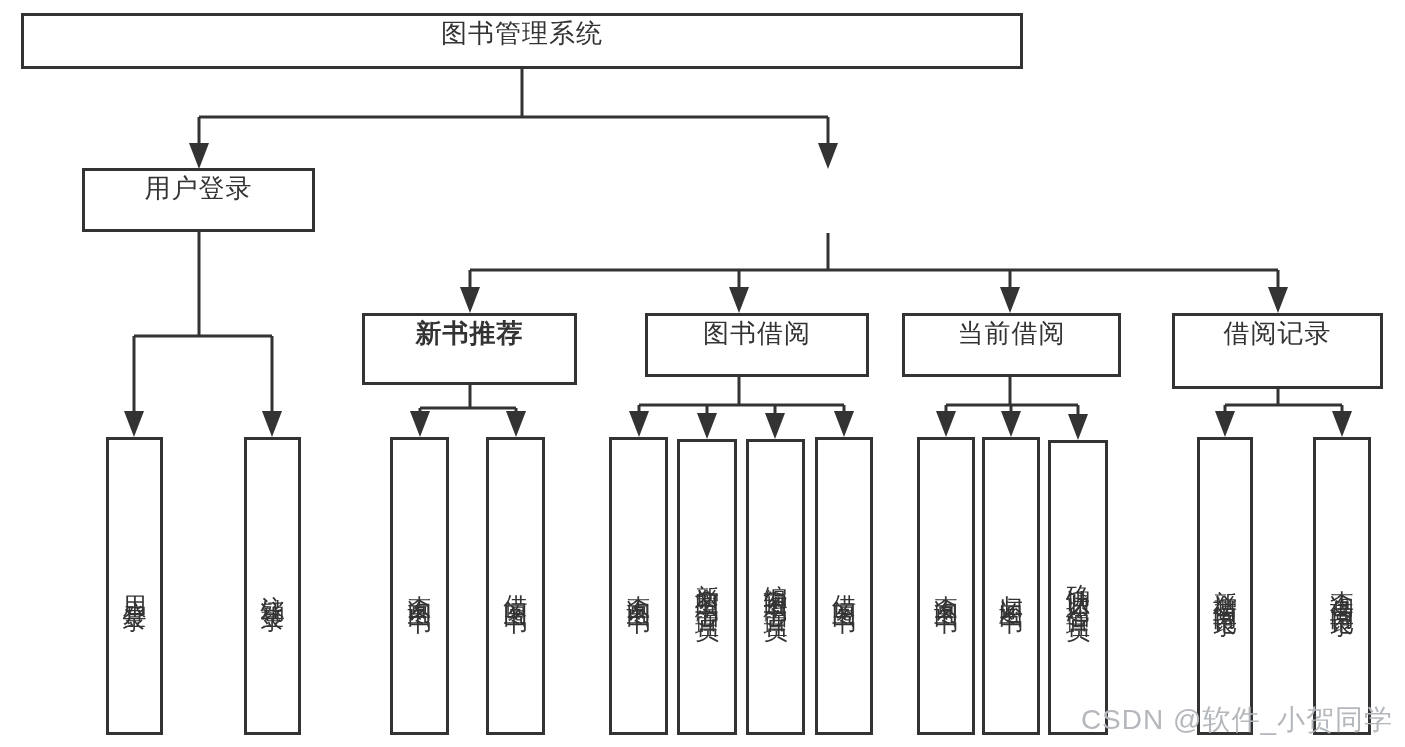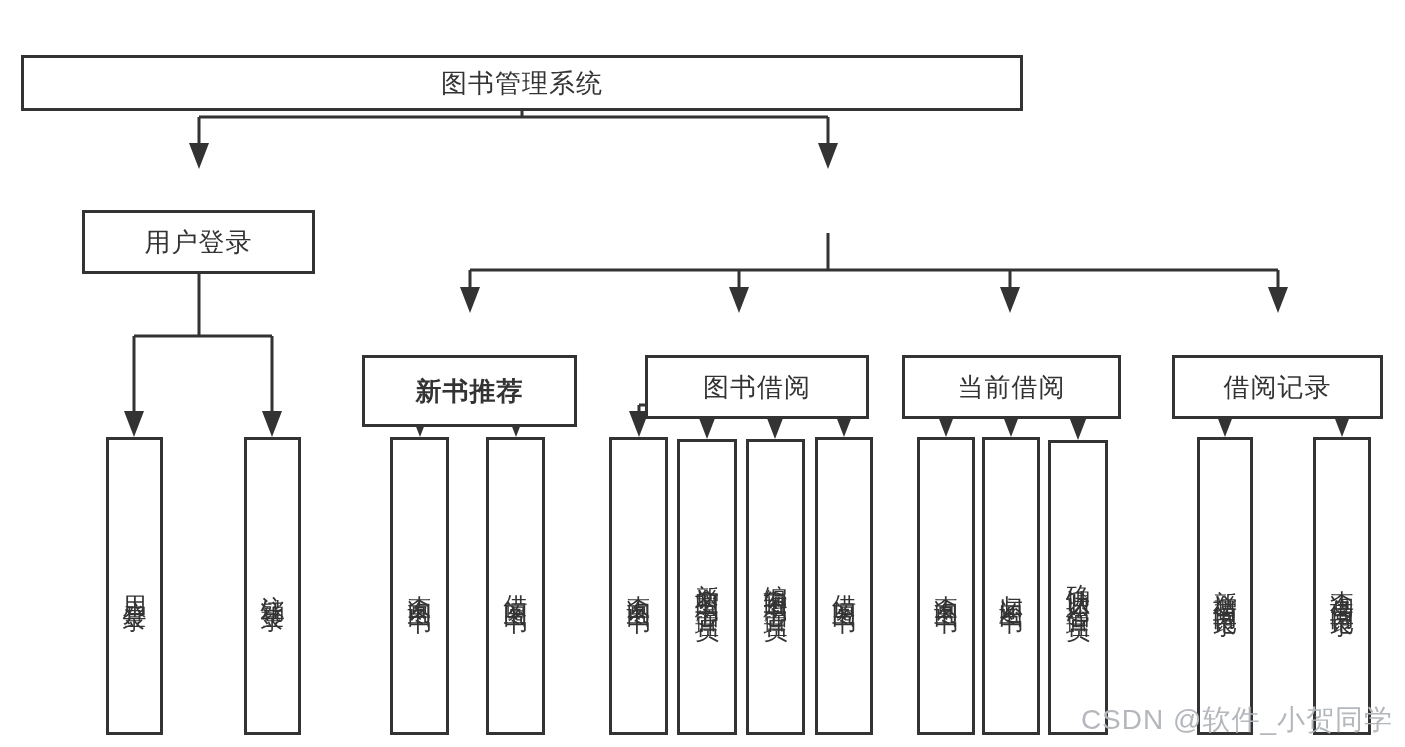--- a/index.html
+++ b/index.html
@@ -8,26 +8,25 @@
     width:1405px;height:747px;
     background:#ffffff;
     font-family:"Liberation Sans","DejaVu Sans",sans-serif;
     overflow:hidden;
   }
   .box{
     position:absolute;
     box-sizing:border-box;
     border:3px solid #333333;
     background:#ffffff;
-    display:flex;align-items:center;justify-content:center;
+    display:flex;align-items:flex-start;justify-content:center;
     color:#333333;
     font-size:26px;
     letter-spacing:1px;
     z-index:2;
-    margin-top:42px;
   }
   .vbox{
     position:absolute;
     box-sizing:border-box;
     border:3px solid #333333;
     background:#ffffff;
     display:flex;align-items:center;justify-content:center;
     color:#333333;
     z-index:2;
   }
@@ -111,21 +110,21 @@
 
   <div class="box" style="left:362px;top:313px;width:215px;height:72px;font-weight:bold;">
     <span>新书推荐</span>
   </div>
   <div class="box" style="left:645px;top:313px;width:224px;height:64px;">
     <span>图书借阅</span>
   </div>
   <div class="box" style="left:902px;top:313px;width:219px;height:64px;">
     <span>当前借阅</span>
   </div>
-  <div class="box" style="left:1172px;top:313px;width:211px;height:64px;font-family:Liberation Mono, monospace;">
+  <div class="box" style="left:1172px;top:313px;width:211px;height:76px;font-family:Liberation Mono, monospace;">
     <span>借阅记录</span>
   </div>
 
   <div class="vbox" style="left:106px;top:437px;width:57px;height:298px;">
     <span class="vtext">用户登录</span>
   </div>
   <div class="vbox" style="left:244px;top:437px;width:57px;height:298px;">
     <span class="vtext">注销登录</span>
   </div>
 

